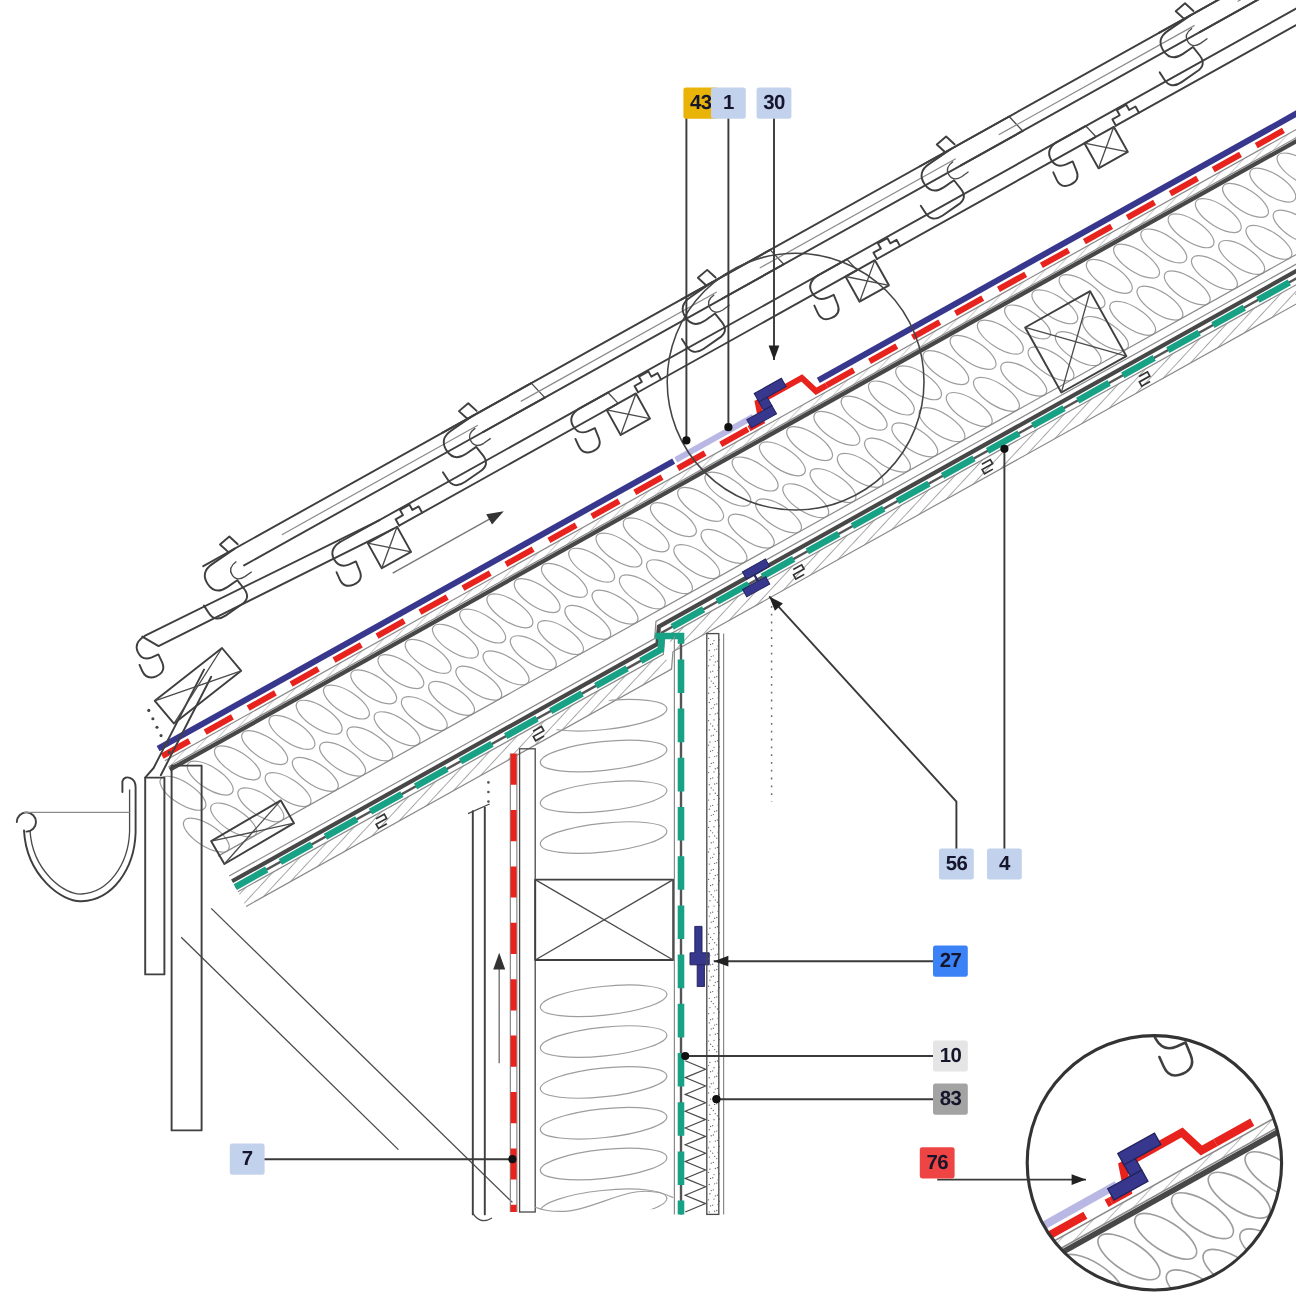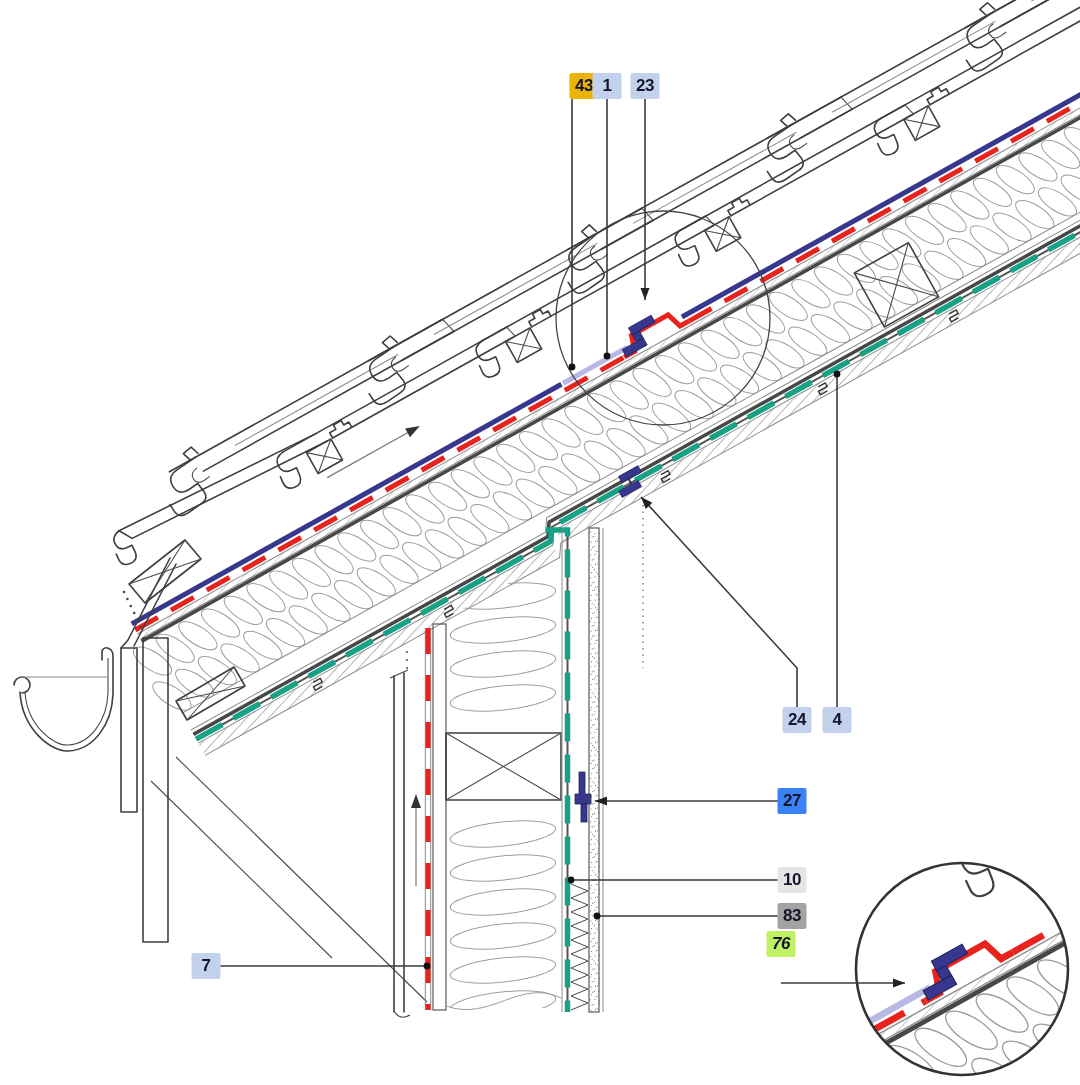--- a/index.html
+++ b/index.html
@@ -708,21 +708,21 @@
           <polyline points="792,916 597,916" fill="none" stroke="#3a3a3a" stroke-width="1.6"></polyline>
           <circle cx="597" cy="916" r="3.4" fill="#111"></circle>
           <polyline points="206,966 427,966" fill="none" stroke="#3a3a3a" stroke-width="1.6"></polyline>
           <circle cx="427" cy="966" r="3.4" fill="#111"></circle>
           <polyline points="781,983 905,983" fill="none" stroke="#3a3a3a" stroke-width="1.6"></polyline>
           <polygon points="905,983 893,987.5 893,978.5" fill="#222"></polygon>
         </g>
       </svg></div>
   <div class="callout" style="left: 572px; top: 86px; background: #eab308; color: rgb(21, 21, 44); margin-left: 12px;">43</div>
   <div class="callout" style="left: 607px; top: 86px; background: rgb(195, 210, 236); color: rgb(21, 21, 44);">1</div>
-  <div class="callout" style="left: 645px; top: 86px; background: rgb(195, 210, 236); color: rgb(21, 21, 44);">23</div>
-  <div class="callout" style="left: 797px; top: 720px; background: rgb(195, 210, 236); color: rgb(21, 21, 44);">24</div>
+  <div class="callout" style="left: 645px; top: 86px; background: rgb(195, 210, 236); color: rgb(21, 21, 44);">30</div>
+  <div class="callout" style="left: 797px; top: 720px; background: rgb(195, 210, 236); color: rgb(21, 21, 44);">56</div>
   <div class="callout" style="left: 837px; top: 720px; background: rgb(195, 210, 236); color: rgb(21, 21, 44);">4</div>
   <div class="callout" style="left: 792px; top: 801px; background: #3b82f6; color: rgb(21, 21, 44);">27</div>
   <div class="callout" style="left: 792px; top: 880px; background: #e5e5e5; color: rgb(21, 21, 44);">10</div>
   <div class="callout" style="left: 792px; top: 916px; background: #a3a3a3; color: rgb(21, 21, 44);">83</div>
   <div class="callout" style="left: 206px; top: 966px; background: rgb(195, 210, 236); color: rgb(21, 21, 44);">7</div>
-  <div class="callout" style="left: 781px; top: 944px; background: #bef264; color: rgb(21, 21, 44); font-style: italic;">76</div>
+  <div class="callout" style="left: 781px; top: 969px; background: #ef4444; color: rgb(21, 21, 44);">76</div>
 </div>
 
 </body></html>

